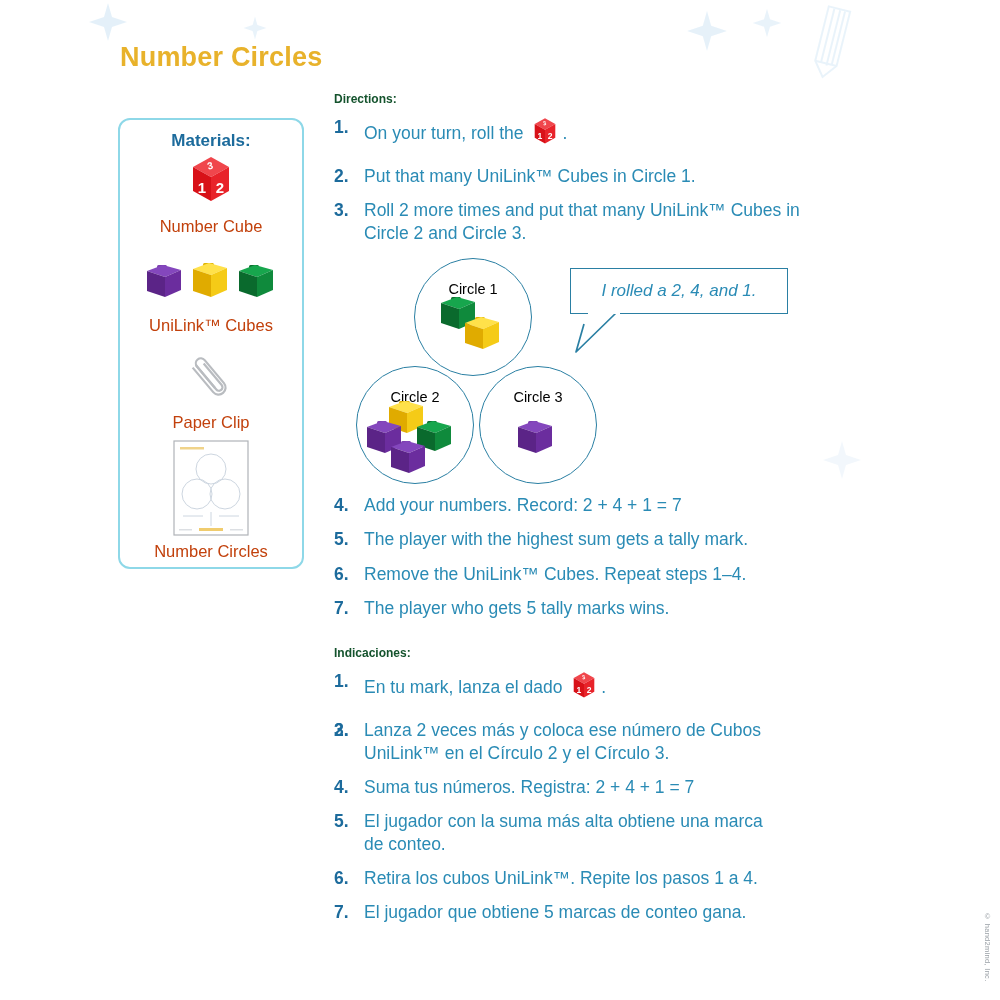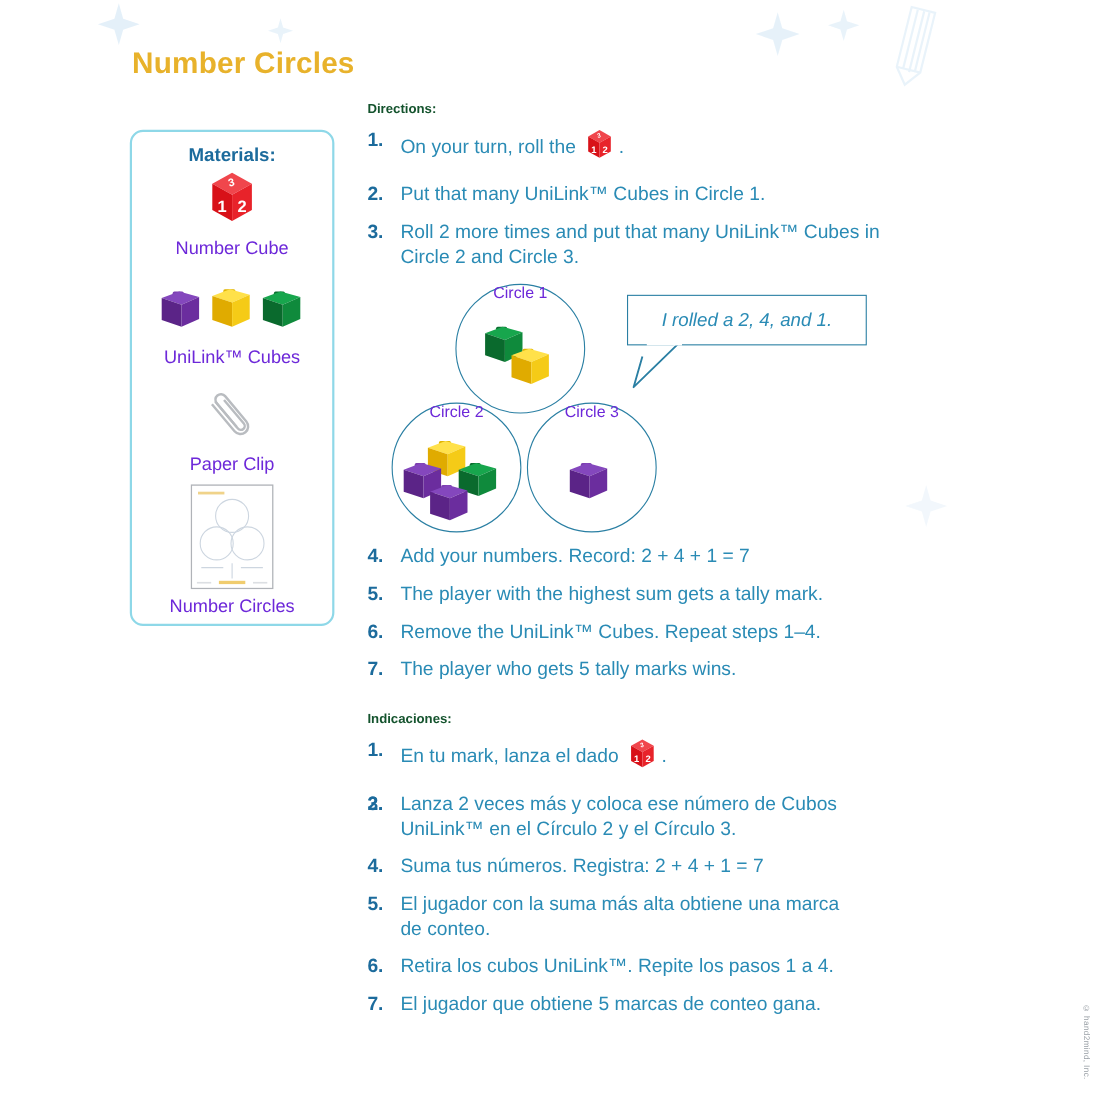--- a/index.html
+++ b/index.html
@@ -52,21 +52,21 @@
   .materials-title {
     text-align: center;
     font-size: 17px;
     font-weight: bold;
     color: #1c6b9c;
     margin-top: 11px;
   }
   .mat-item { text-align: center; }
   .mat-label {
     font-size: 16.5px;
-    color: #6d28d9;
+    color: #c2410c;
     margin-top: 6px;
   }
   .mat-art {
     height: 60px;
     display: flex;
     align-items: center;
     justify-content: center;
   }
   .mat-art.tall { height: 96px; }
 
@@ -104,23 +104,23 @@
     border-radius: 50%;
     box-sizing: border-box;
   }
   .c1 { left: 80px;  top: 2px;   width: 118px; height: 118px; }
   .c2 { left: 22px;  top: 110px; width: 118px; height: 118px; }
   .c3 { left: 145px; top: 110px; width: 118px; height: 118px; }
   .circle-label {
     position: absolute;
     width: 100%;
     text-align: center;
-    top: 0;
+    top: 22px;
     font-size: 14.5px;
-    color: #6d28d9;
+    color: #000000;
   }
   .cube-holder { position: absolute; }
 
   .bubble {
     position: absolute;
     left: 236px;
     top: 12px;
     width: 218px;
     height: 46px;
     border: 1.7px solid #2a7fa3;

